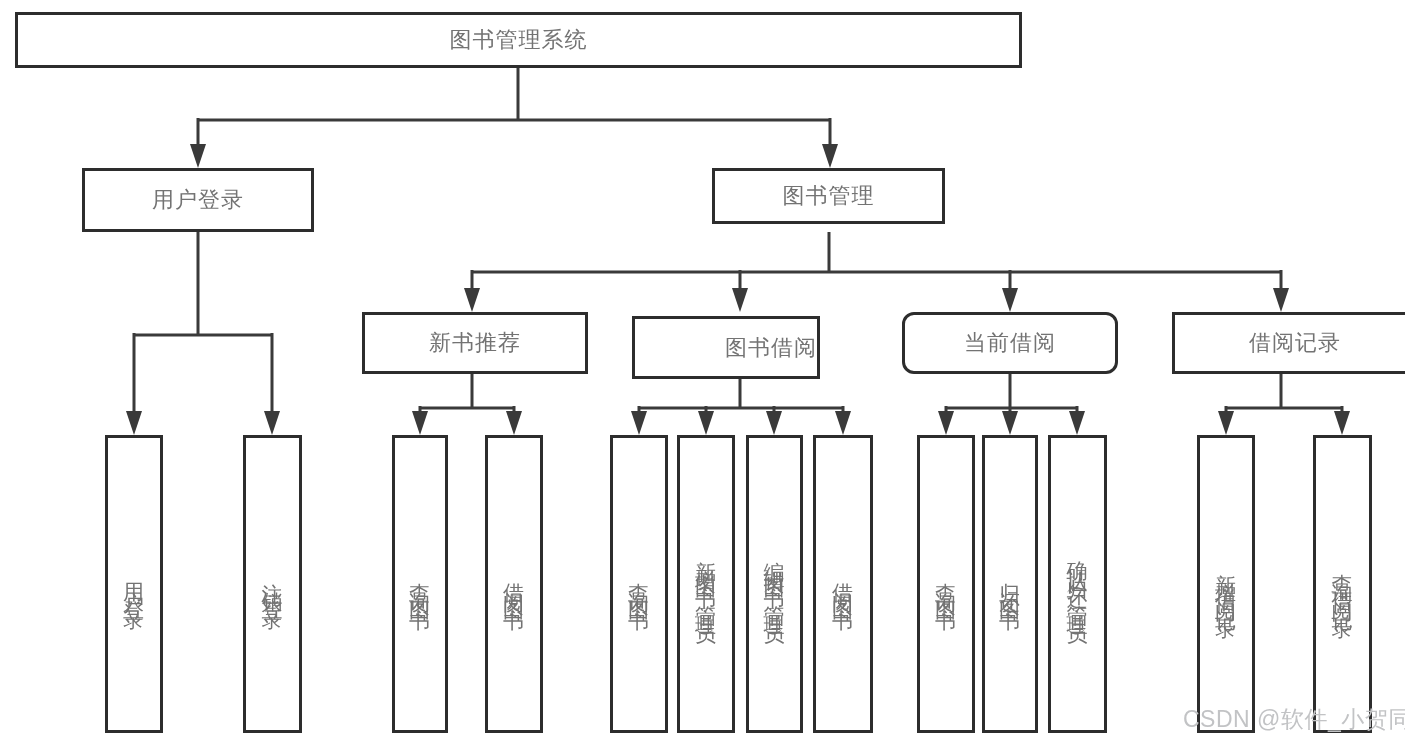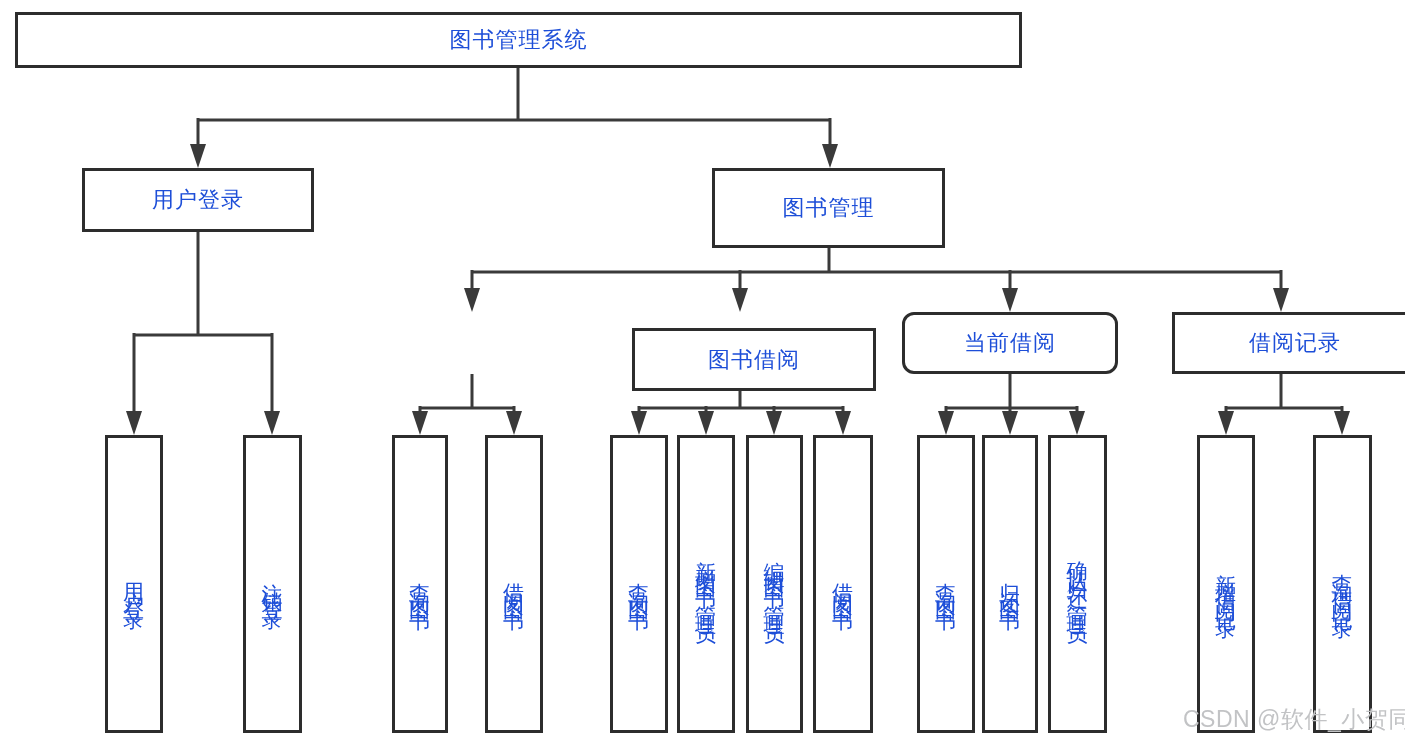--- a/index.html
+++ b/index.html
@@ -26,21 +26,21 @@
     position: absolute;
     box-sizing: border-box;
     border: 3px solid #2d2d2d;
     background: #ffffff;
     display: flex;
     align-items: center;
     justify-content: center;
     z-index: 2;
   }
   .node .lbl {
-    color: #1d4ed8;
+    color: #737373;
     font-size: 22px;
     letter-spacing: 1px;
     white-space: nowrap;
   }
   .leaf .lbl {
     writing-mode: vertical-rl;
     text-orientation: mixed;
     font-size: 21px;
     letter-spacing: 9px;
     line-height: 1;
@@ -105,25 +105,28 @@
     </g>
   </svg>
 
   <div class="node" style="left:15px; top:12px; width:1007px; height:56px;">
     <span class="lbl">图书管理系统</span>
   </div>
 
   <div class="node" style="left:82px; top:168px; width:232px; height:64px;">
     <span class="lbl">用户登录</span>
   </div>
-  <div class="node" style="left:712px; top:168px; width:233px; height:80px;">
+  <div class="node" style="left:712px; top:168px; width:233px; height:56px;">
     <span class="lbl">图书管理</span>
   </div>
 
-  <div class="node" style="left:632px; top:328px; width:244px; height:63px;">
+  <div class="node" style="left:362px; top:312px; width:226px; height:62px;">
+    <span class="lbl">新书推荐</span>
+  </div>
+  <div class="node" style="left:632px; top:316px; width:188px; height:63px;justify-content:flex-end;">
     <span class="lbl">图书借阅</span>
   </div>
   <div class="node" style="left:902px; top:312px; width:216px; height:62px;border-radius:12px;">
     <span class="lbl">当前借阅</span>
   </div>
   <div class="node" style="left:1172px; top:312px; width:246px; height:62px;">
     <span class="lbl">借阅记录</span>
   </div>
 
   <div class="node leaf" style="left:105px; top:435px; width:58px; height:298px;">

